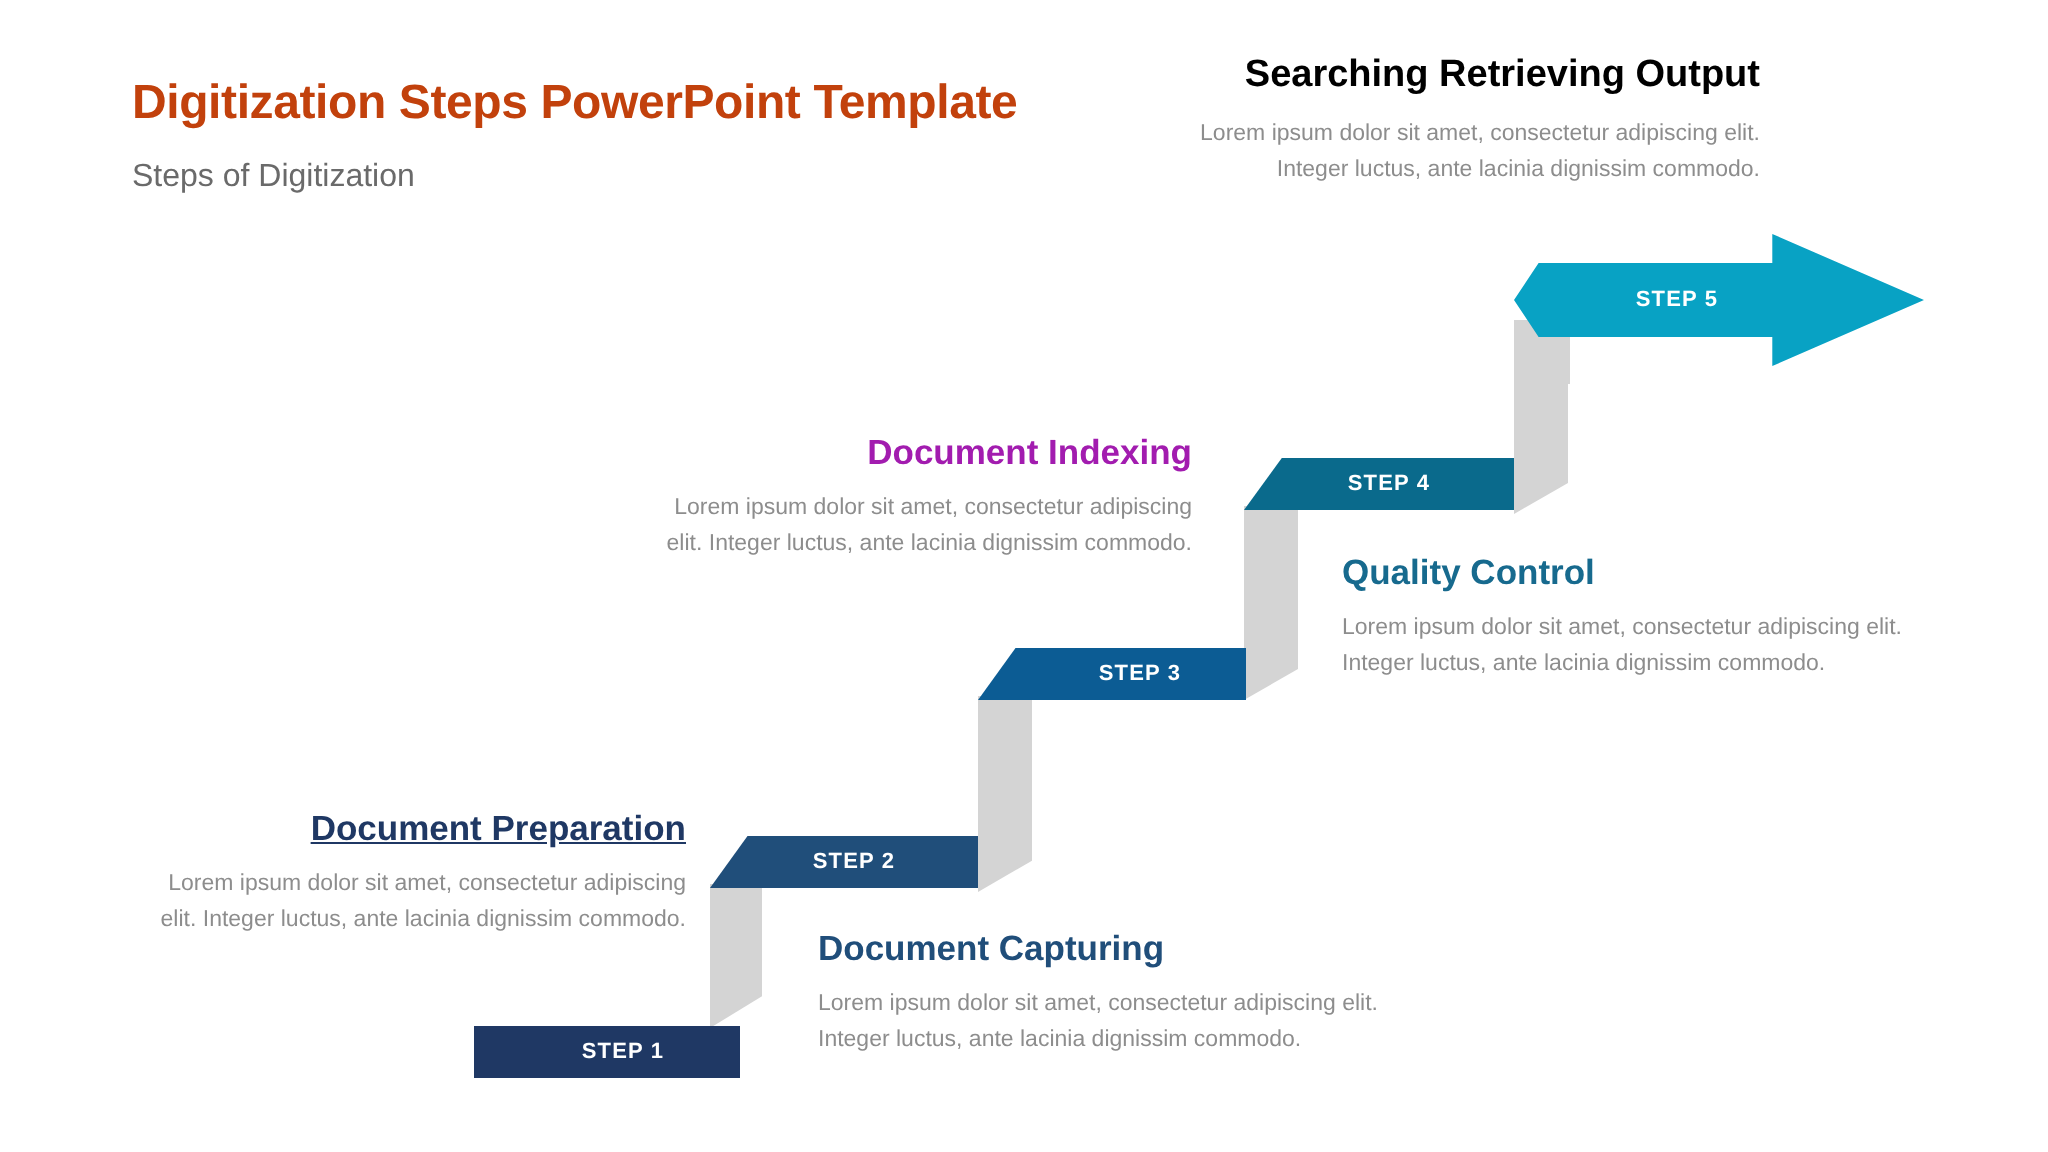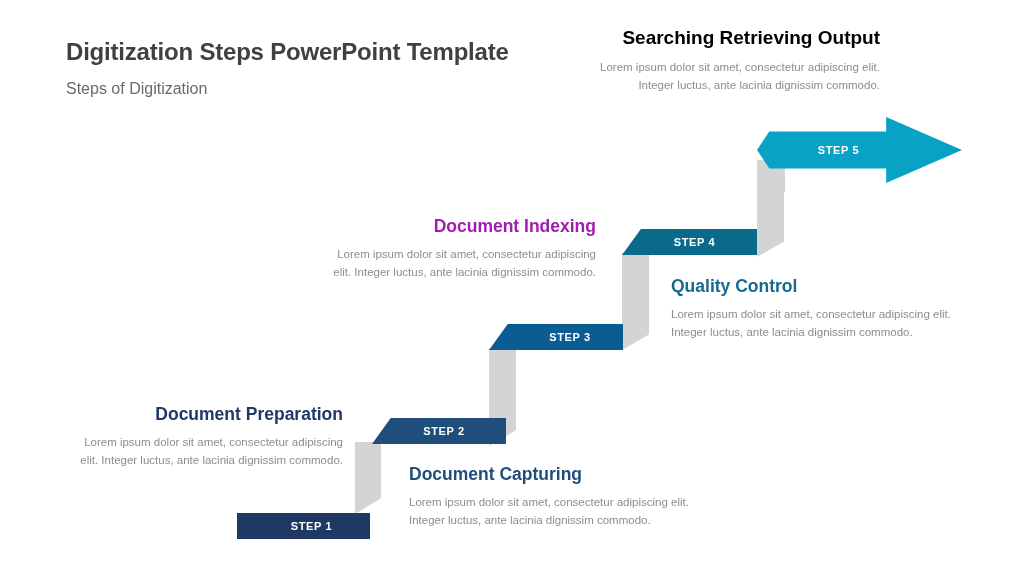--- a/index.html
+++ b/index.html
@@ -16,21 +16,21 @@
     font-family: "Liberation Sans", sans-serif;
   }
 
   
   .deck-title {
     position: absolute;
     left: 66px;
     top: 38px;
     font-size: 24px;
     font-weight: bold;
-    color: #404040;
+    color: #c2410c;
     letter-spacing: -0.2px;
     white-space: nowrap;
   }
   .deck-subtitle {
     position: absolute;
     left: 66px;
     top: 80px;
     font-size: 16px;
     font-weight: normal;
     color: #6a6a6a;
@@ -114,28 +114,28 @@
   <div class="riser" style="left:622px; top:253px; width:27px; height:97px;
               clip-path: polygon(0 0, 100% 0, 100% 84%, 0 100%);"></div>
 
   <div class="riser" style="left:757px; top:160px; width:27px; height:97px;
               clip-path: polygon(0 0, 100% 0, 100% 84%, 0 100%);"></div>
 
   <div class="riser" style="left:760px; top:162px; width:25px; height:30px;
               clip-path: polygon(0 0, 100% 0, 100% 100%, 0 100%);"></div>
 
   <div class="step-text align-right" style="left:68px; top:404px; width:275px;">
-    <div class="step-heading" style="color:#1f3864;">Document Preparation</div>
+    <div class="step-heading" style="color:#1f3864;text-decoration:underline;">Document Preparation</div>
     <div class="step-body">Lorem ipsum dolor sit amet, consectetur adipiscing elit. Integer luctus, ante lacinia dignissim commodo.</div>
   </div>
   <div class="step-block shape-rect" style="left:237px; top:513px; width:117px; height:26px; background:#1f3864;">
     <span class="step-label">STEP 1</span>
   </div>
 
-  <div class="step-block shape-slant" style="left:372px; top:418px; width:134px; height:26px; background:#204e7a;">
+  <div class="step-block shape-slant" style="left:355px; top:418px; width:134px; height:26px; background:#204e7a;">
     <span class="step-label" style="margin-left:10px;">STEP 2</span>
   </div>
   <div class="step-text align-left" style="left:409px; top:464px; width:280px;">
     <div class="step-heading" style="color:#204e7a;">Document Capturing</div>
     <div class="step-body">Lorem ipsum dolor sit amet, consectetur adipiscing elit. Integer luctus, ante lacinia dignissim commodo.</div>
   </div>
 
   <div class="step-text align-right" style="left:330px; top:216px; width:266px;">
     <div class="step-heading" style="color:#a21caf;">Document Indexing</div>
     <div class="step-body">Lorem ipsum dolor sit amet, consectetur adipiscing elit. Integer luctus, ante lacinia dignissim commodo.</div>

